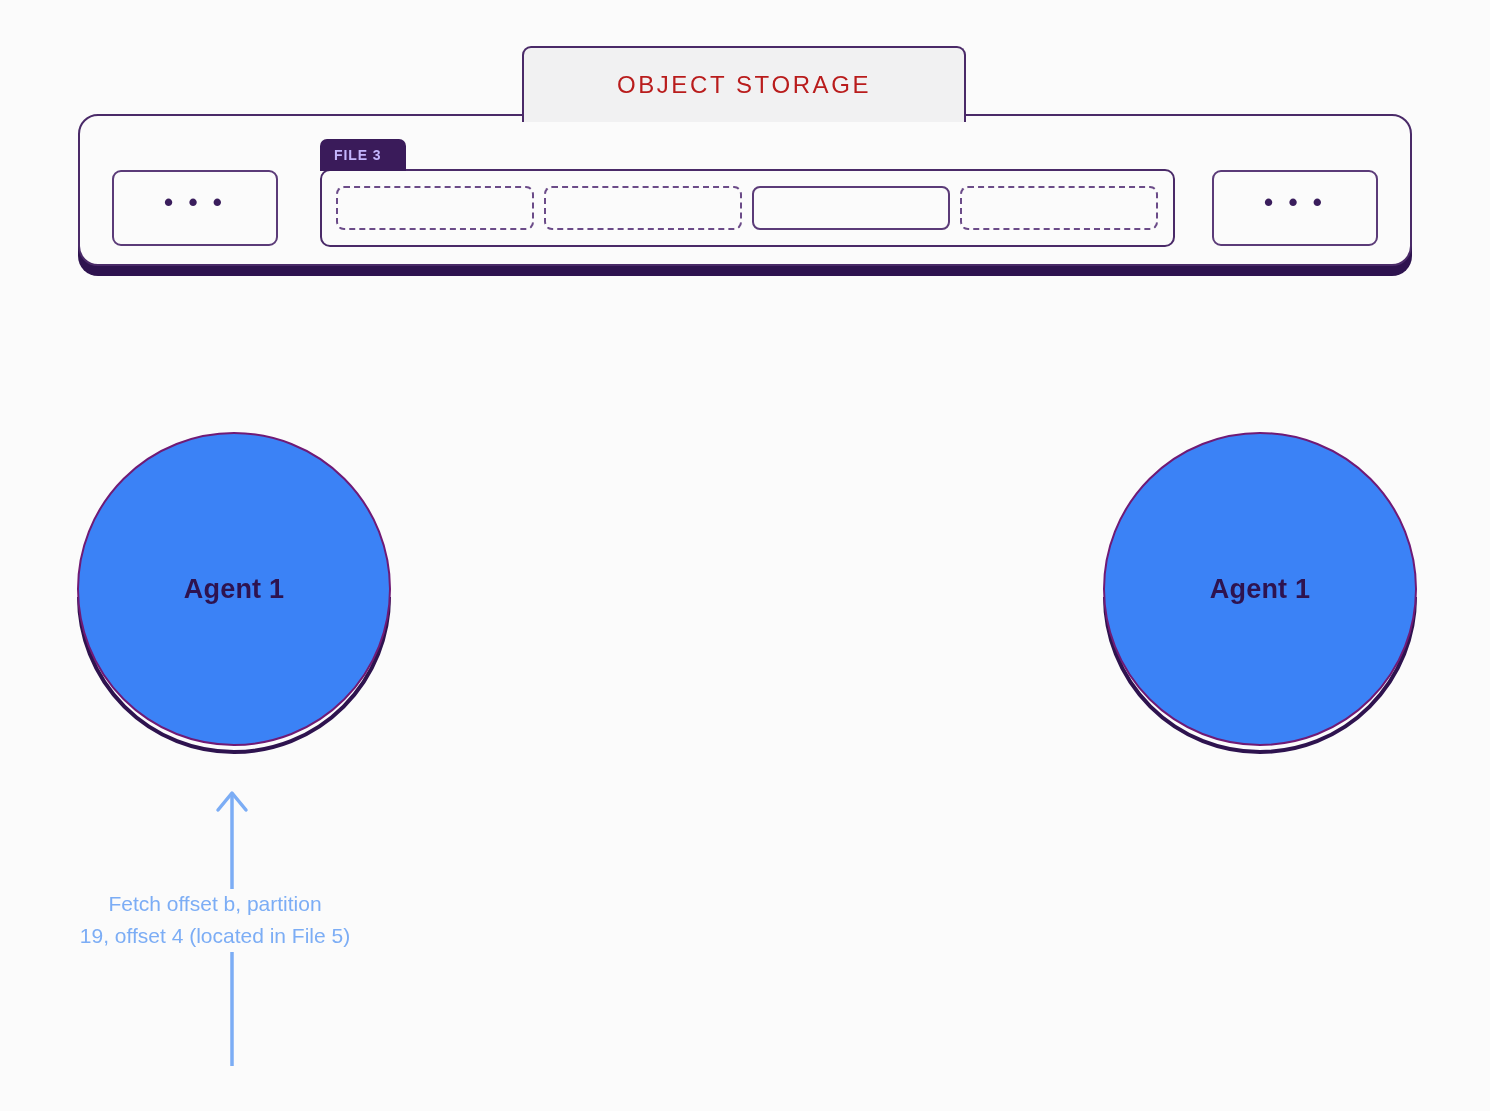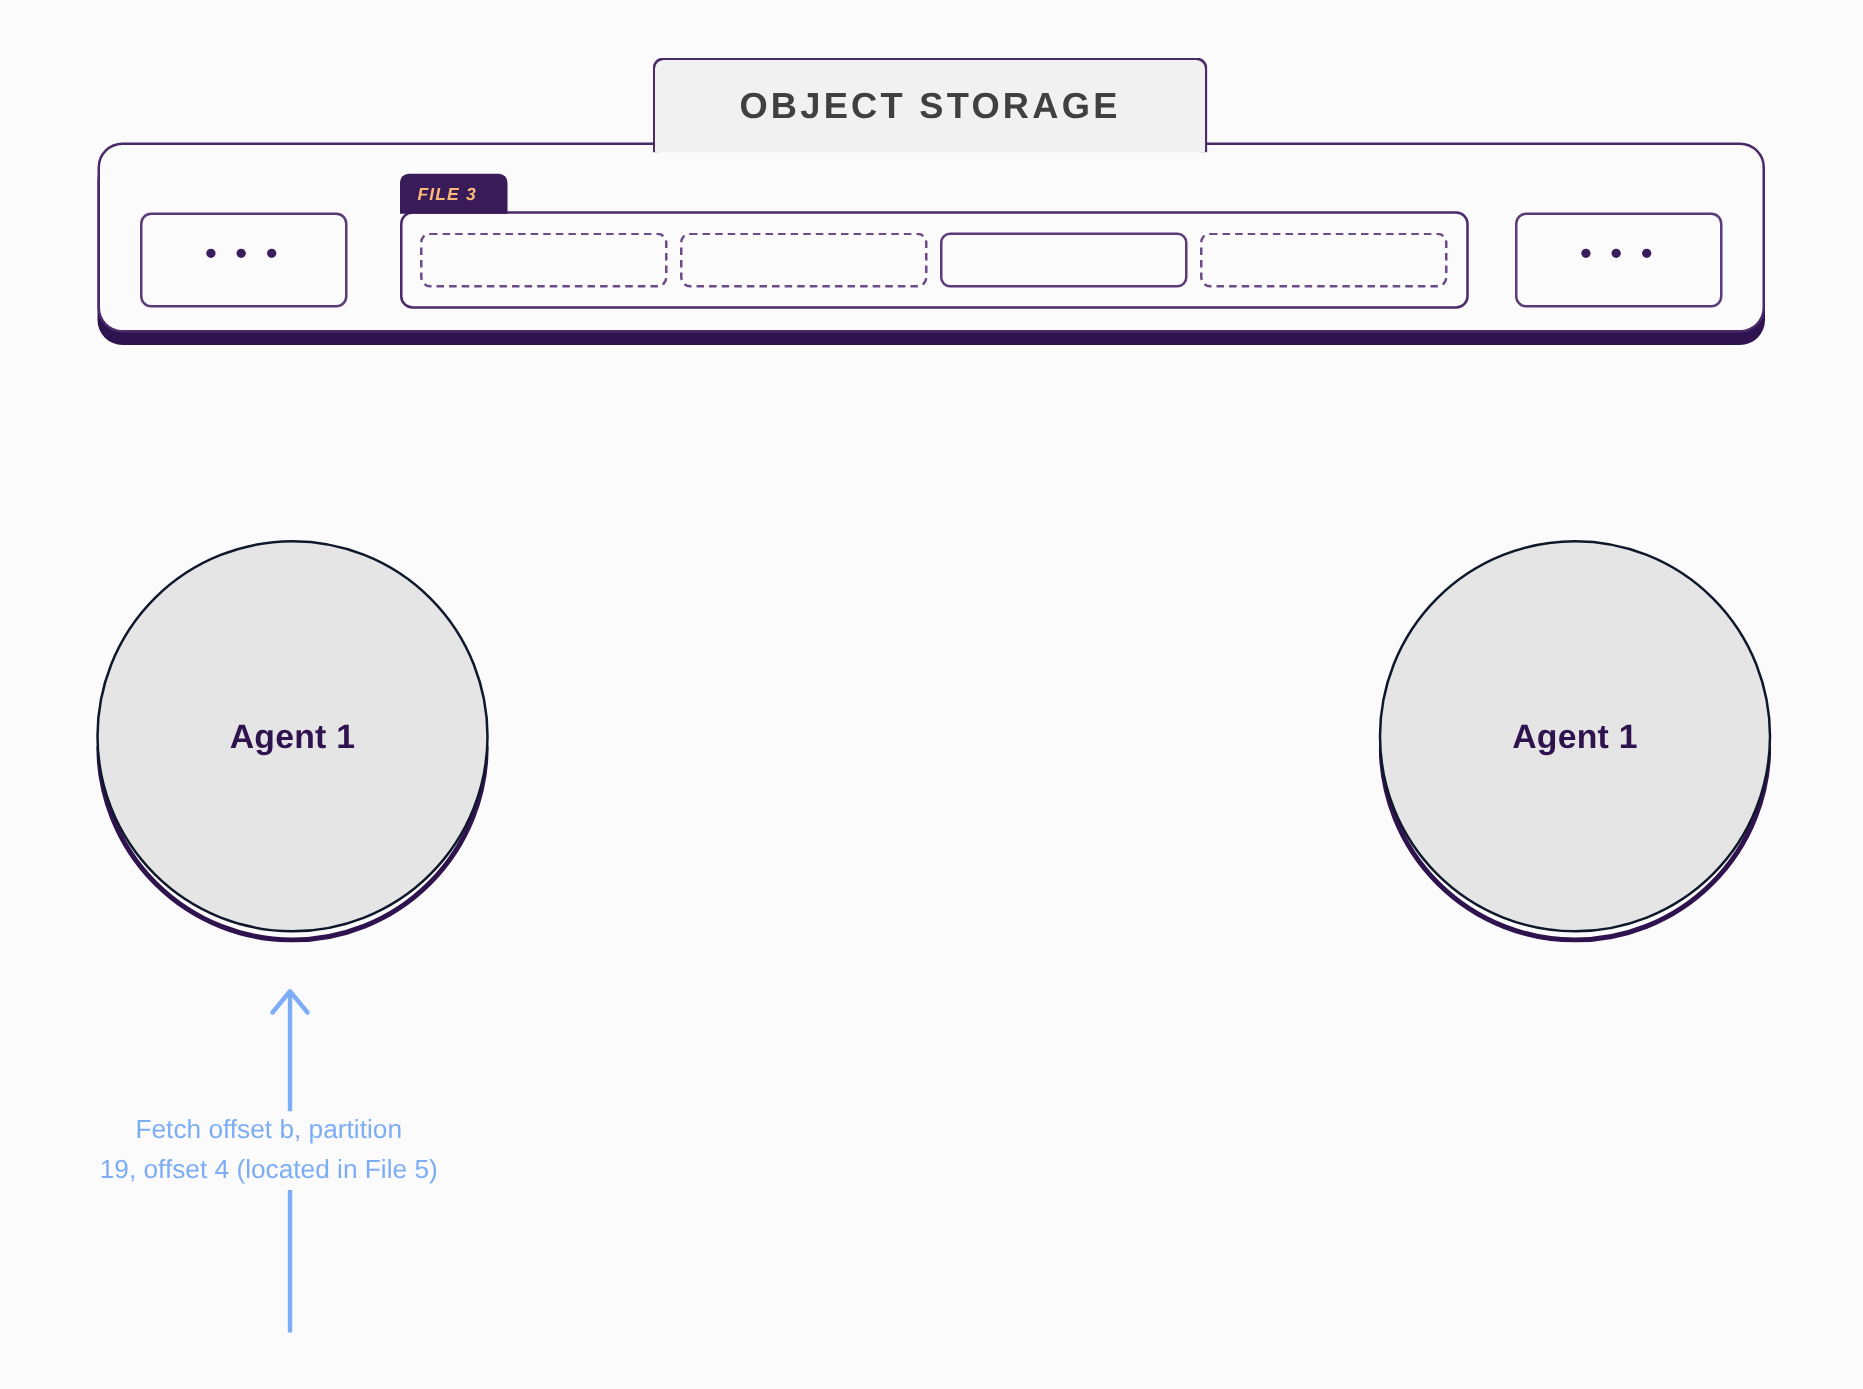--- a/index.html
+++ b/index.html
@@ -29,24 +29,24 @@
     border: 2px solid #4a2a68;
     border-bottom: none;
     border-radius: 9px 9px 0 0;
     box-sizing: border-box;
     display: flex;
     align-items: center;
     justify-content: center;
     z-index: 5;
   }
   .storage-tab-label {
-    font-size: 29px;
-    font-weight: 700;
+    font-size: 24px;
+    font-weight: 400;
     letter-spacing: 2.6px;
-    color: #404040;
+    color: #b91c1c;
     white-space: nowrap;
   }
 
   
   .storage-shadow {
     position: absolute;
     left: 78px;
     top: 124px;
     width: 1334px;
     height: 152px;
@@ -102,26 +102,25 @@
     height: 32px;
     background: #3a1b5a;
     border-radius: 7px 7px 0 0;
     z-index: 6;
     display: flex;
     align-items: center;
     padding-left: 14px;
     box-sizing: border-box;
   }
   .file-tab-label {
-    color: #fdba74;
+    color: #c4b5fd;
     font-size: 14px;
     font-weight: 700;
     letter-spacing: 0.9px;
     white-space: nowrap;
-    font-style: italic;
   }
 
   
   .file-body {
     position: absolute;
     left: 320px;
     top: 169px;
     width: 855px;
     height: 78px;
     border: 2px solid #4a2a68;
@@ -166,23 +165,23 @@
     border-radius: 50%;
     box-sizing: border-box;
     clip-path: inset(50% 0 0 0);
   }
   .agent .disc {
     position: absolute;
     left: 0;
     top: 0;
     width: 100%;
     height: 100%;
-    border: 2px solid #0f172a;
+    border: 2px solid #701a75;
     border-radius: 50%;
-    background: #e5e5e5;
+    background: #3b82f6;
     box-sizing: border-box;
     display: flex;
     align-items: center;
     justify-content: center;
   }
   .agent-label {
     font-size: 27px;
     font-weight: 700;
     color: #2e134f;
     letter-spacing: 0.2px;

